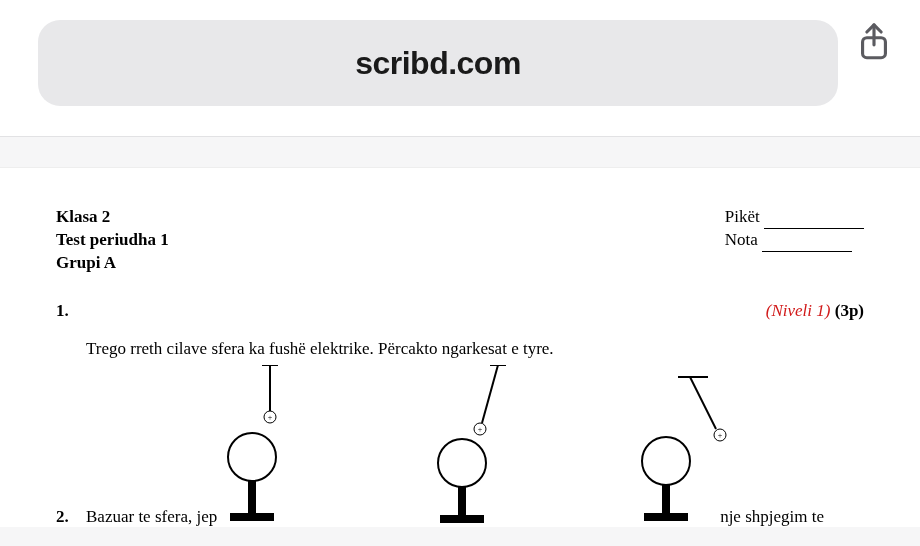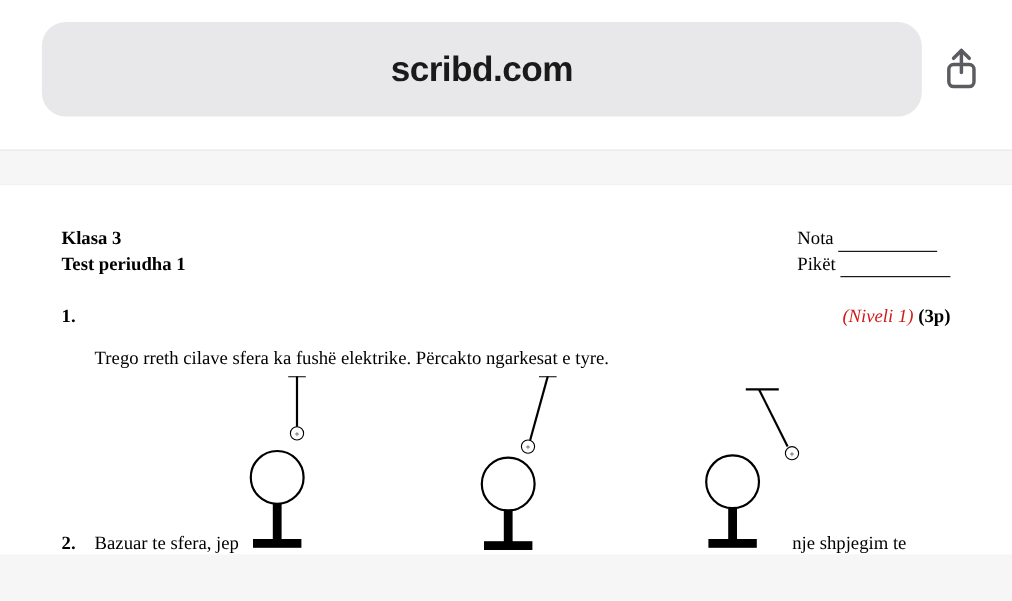--- a/index.html
+++ b/index.html
@@ -5,21 +5,20 @@
     * { margin: 0; padding: 0; box-sizing: border-box; }
     body {
       font-family: -apple-system, BlinkMacSystemFont, "Segoe UI", Helvetica, Arial, sans-serif;
       background: #ffffff;
       width: 920px;
       height: 546px;
       overflow: hidden;
     }
     .browser-bar {
       display: flex;
-      align-items: center;
       padding: 20px 18px 18px 18px;
       gap: 14px;
       margin-left: 20px;
     }
     .address-pill {
       flex: 1;
       background: #e8e8ea;
       border-radius: 22px;
       height: 86px;
       display: flex;
@@ -136,31 +135,32 @@
   </div>
 </div>
 
 <div class="divider"></div>
 
 <div class="page-area">
   <div class="document">
 
     <div class="header-row">
       <div class="header-left">
-        <div class="bold">Klasa 3</div>
+        <div class="bold">Klasa 2</div>
         <div class="bold">Test periudha 1</div>
+        <div class="bold">Grupi A</div>
       </div>
       <div class="header-right">
+        <div>
+          <span>Pikët</span>
+          <span class="field-line fl-med"></span>
+        </div>
         <div>
           <span>Nota</span>
           <span class="field-line fl-short"></span>
-        </div>
-        <div>
-          <span>Pikët</span>
-          <span class="field-line fl-med"></span>
         </div>
       </div>
     </div>
 
     <div class="question-block">
       <div class="qnum">1.</div>
       <div class="qtext">Trego rreth cilave sfera ka fushë elektrike. Përcakto ngarkesat e tyre.</div>
       <div class="qtag">
         <span class="niv">(Niveli 1)</span>
         <span class="pts">(3p)</span>

